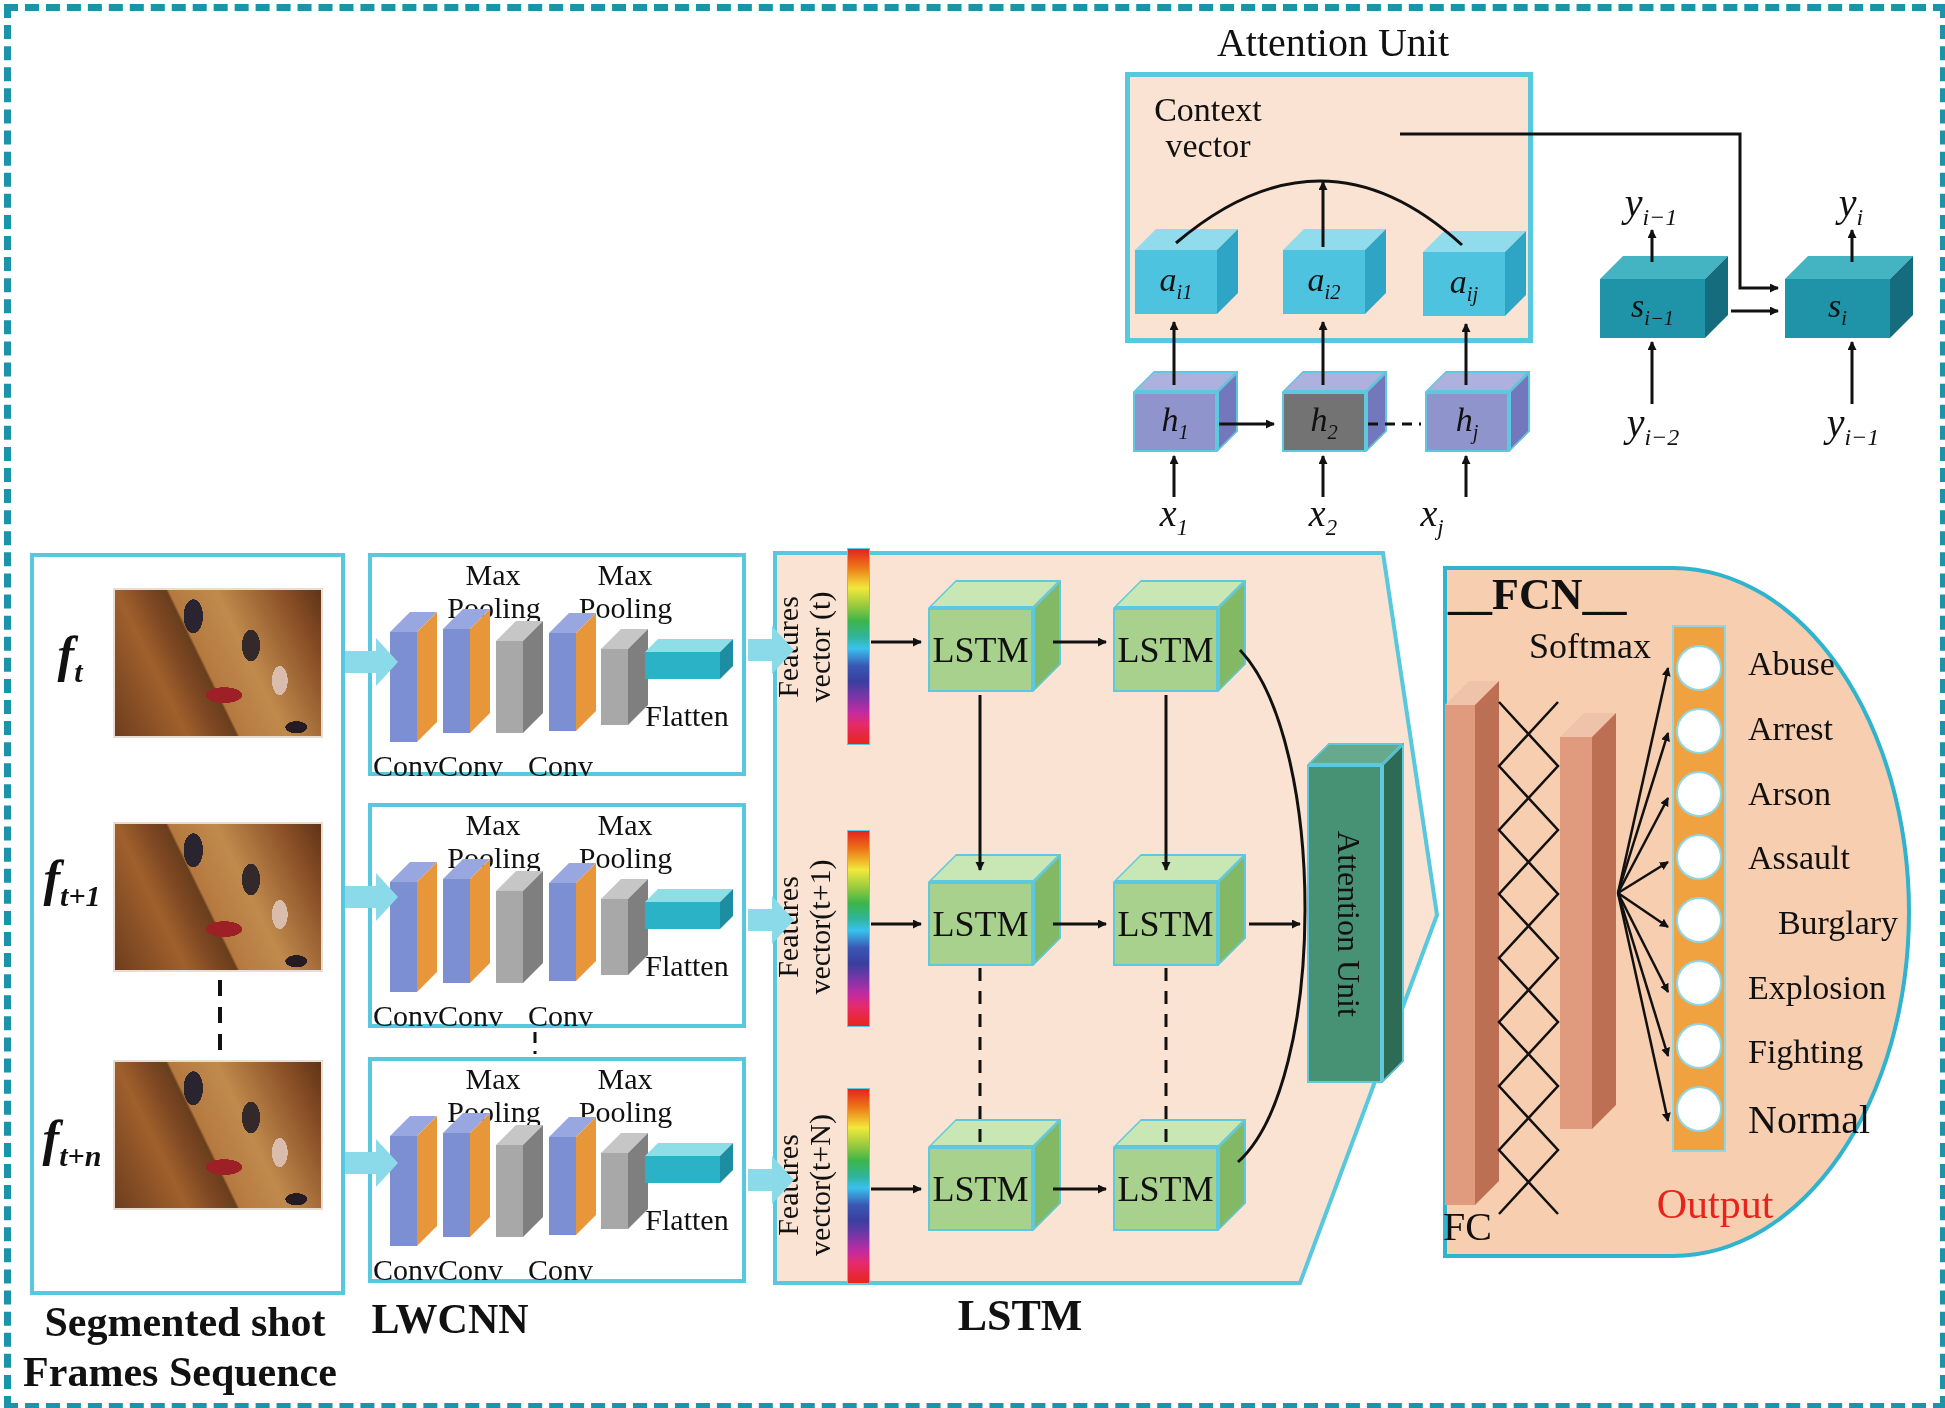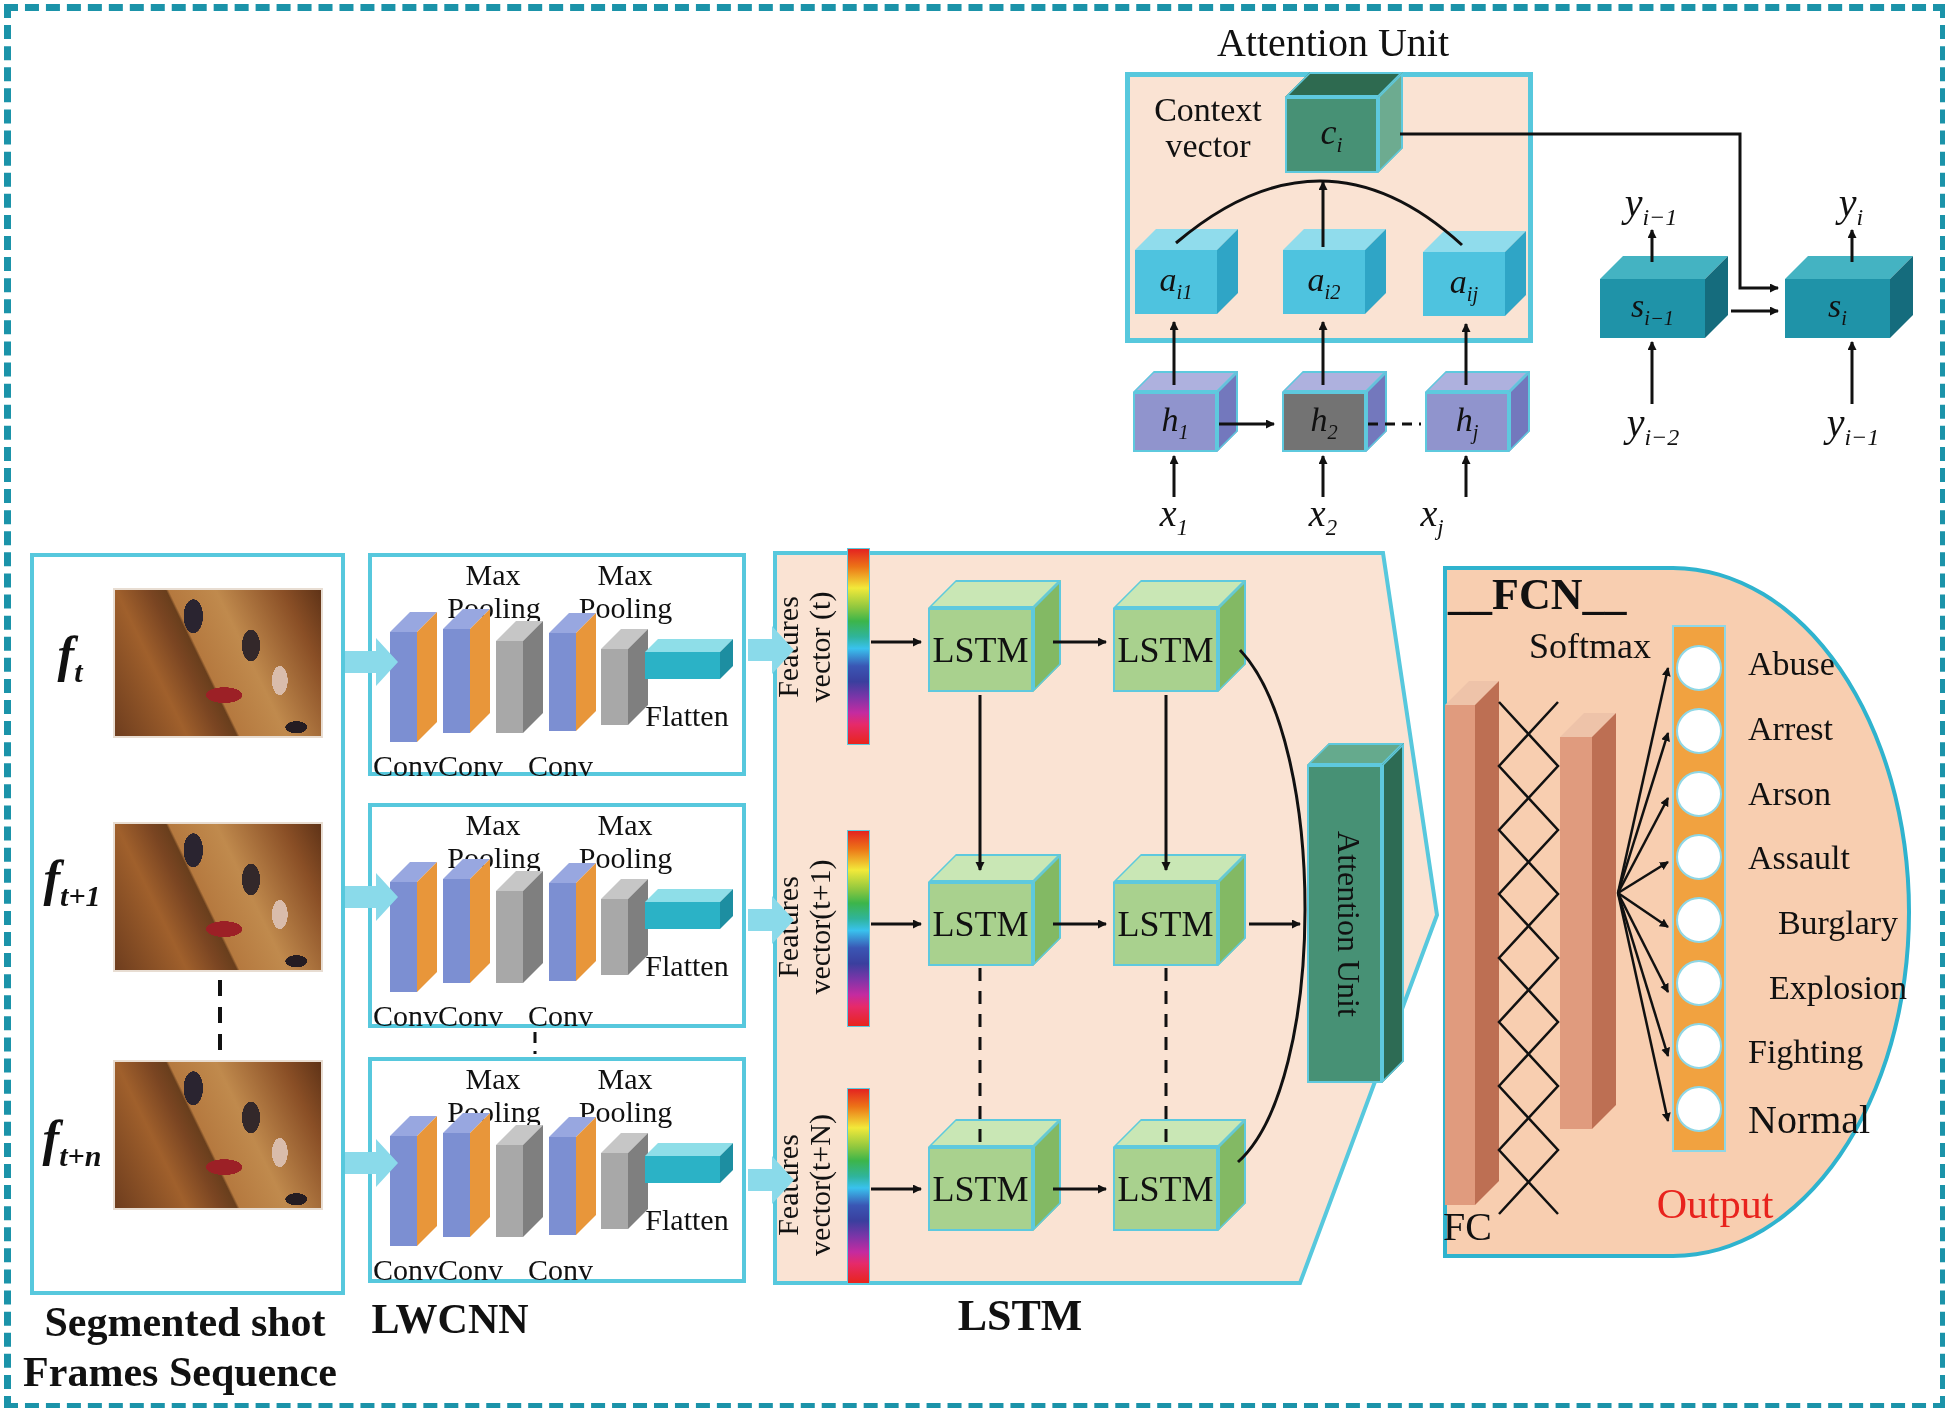--- a/index.html
+++ b/index.html
@@ -56,27 +56,20 @@
 
   <div class="lbl" style="left:1128px;top:22px;width:410px;font-size:40px;z-index:2">Attention Unit</div>
 
   <div class="peachbox" style="left:1125px;top:72px;width:408px;height:271px;z-index:1"></div>
 
   <div class="lbl" style="left:1133px;top:92px;width:150px;font-size:34px;z-index:2">
     <div>Context</div>
     <div>vector</div>
   </div>
 
-  <div class="cube" style="left:1285px;top:72px;width:118px;height:101px;z-index:2">
-    <div class="face topf edge" style="left:0;top:0;width:93px;height:25px;background:#2e6a50;"></div>
-    <div class="face sidef edge" style="left:93px;top:25px;width:25px;height:76px;background:#6dab90;"></div>
-    <div class="face front edge math" style="left:0;top:25px;width:93px;height:76px;background:#479175;font-size:36px;">
-        <span><i>c</i><sub>i</sub></span>
-      </div>
-  </div>
 
   <div class="cube" style="left:1135px;top:229px;width:103px;height:85px;z-index:2">
     <div class="face topf" style="left:0;top:0;width:82px;height:21px;background:#90dcec;"></div>
     <div class="face sidef" style="left:82px;top:21px;width:21px;height:64px;background:#2fa5c6;"></div>
     <div class="face front math" style="left:0;top:21px;width:82px;height:64px;background:#4ec3df;font-size:34px;">
         <span><i>a</i><sub>i1</sub></span>
       </div>
   </div>
   <div class="cube" style="left:1283px;top:229px;width:103px;height:85px;z-index:2">
     <div class="face topf" style="left:0;top:0;width:82px;height:21px;background:#90dcec;"></div>
@@ -355,21 +348,21 @@
     <div class="class-circle"></div>
     <div class="class-circle"></div>
     <div class="class-circle"></div>
   </div>
 
   <div class="lbl" style="left:1748px;top:646px;width:180px;font-size:34px;text-align:left;z-index:2">Abuse</div>
   <div class="lbl" style="left:1748px;top:711px;width:180px;font-size:34px;text-align:left;z-index:2">Arrest</div>
   <div class="lbl" style="left:1748px;top:776px;width:180px;font-size:34px;text-align:left;z-index:2">Arson</div>
   <div class="lbl" style="left:1748px;top:840px;width:180px;font-size:34px;text-align:left;z-index:2">Assault</div>
   <div class="lbl" style="left:1748px;top:905px;width:180px;font-size:34px;text-align:center;z-index:2">Burglary</div>
-  <div class="lbl" style="left:1748px;top:970px;width:180px;font-size:34px;text-align:center;z-index:2">Explosion</div>
+  <div class="lbl" style="left:1748px;top:970px;width:180px;font-size:34px;text-align:left;z-index:2">Explosion</div>
   <div class="lbl" style="left:1748px;top:1034px;width:180px;font-size:34px;text-align:left;z-index:2">Fighting</div>
   <div class="lbl" style="left:1748px;top:1099px;width:180px;font-size:40px;text-align:left;z-index:2">Normal</div>
 
   <div class="lbl" style="left:1443px;top:1206px;width:80px;font-size:40px;text-align:left;z-index:2">FC</div>
   <div class="lbl" style="left:1640px;top:1182px;width:150px;font-size:42px;color:#e8231d;z-index:2">Output</div>
 
   <svg width="1945" height="1408" class="nopane" style="z-index:5">
     <defs>
       <marker id="ah" markerWidth="10" markerHeight="10" refX="8" refY="4.5" orient="auto" markerUnits="userSpaceOnUse">
         <path d="M0,0 L9,4.5 L0,9 z" fill="#111"></path>

